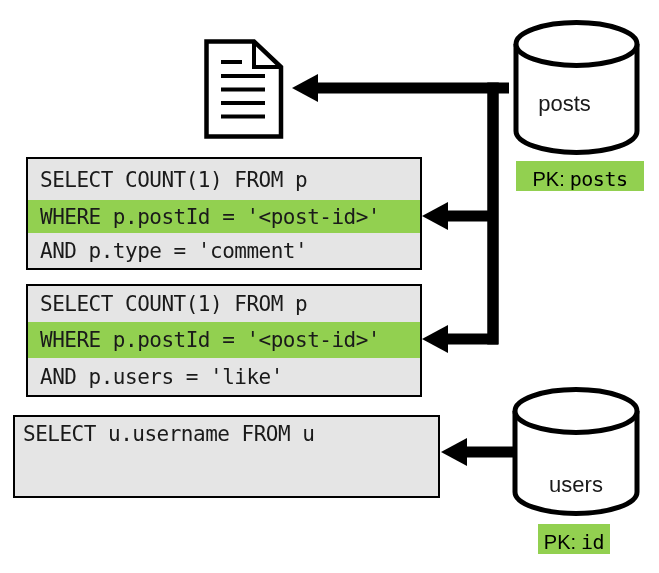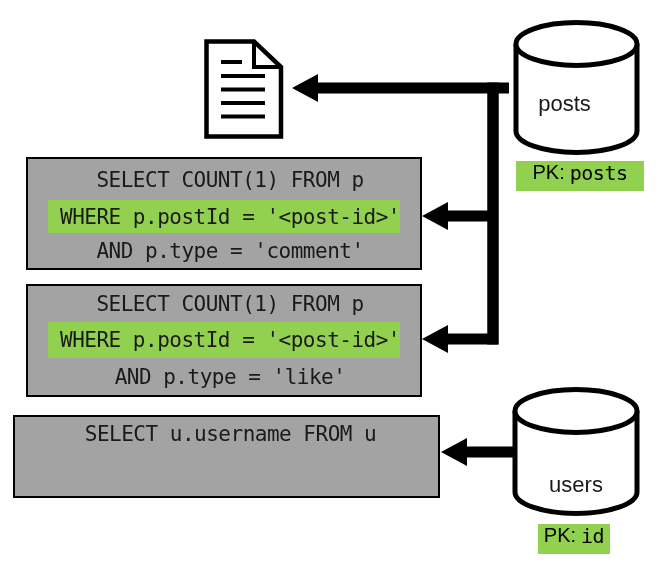--- a/index.html
+++ b/index.html
@@ -11,46 +11,45 @@
     font-family:"Liberation Sans", sans-serif;
     --hl:#92d050;
     --ink:#000000;
   }
   .layer { position:absolute; left:0; top:0; }
 
   
   .qbox {
     position:absolute;
     box-sizing:border-box;
-    background:#a3a3a3;
+    background:#e5e5e5;
     border:2px solid var(--ink);
     display:flex;
     flex-direction:column;
-    align-items:center;
   }
   .qrow {
     display:flex;
     align-items:center;
     padding-left:12px;
     font-family:"DejaVu Sans Mono", monospace;
     font-size:21px;
     color:#1a1a1a;
     white-space:pre;
     letter-spacing:-0.5px;
   }
   .qrow.hl { background:var(--hl); }
   .qbox.wide .qrow { padding-left:8px; }
 
   
   .pk {
     position:absolute;
     background:var(--hl);
     height:30px;
     display:flex;
-    align-items:flex-start;
+    align-items:flex-end;
     justify-content:center;
     color:var(--ink);
   }
   .pk-prefix {
     font-family:"Liberation Sans", sans-serif;
     font-size:20px;
     margin-right:5px;
   }
   .pk-field {
     font-family:"DejaVu Sans Mono", monospace;
@@ -138,21 +137,21 @@
 
   <div class="qbox" style="left:26px; top:157px; width:396px; height:113px;">
     <div class="qrow" style="height:41px;">SELECT COUNT(1) FROM p</div>
     <div class="qrow hl" style="height:33px;">WHERE p.postId = '&lt;post-id&gt;'</div>
     <div class="qrow" style="height:35px;">AND p.type = 'comment'</div>
   </div>
 
   <div class="qbox" style="left:26px; top:284px; width:396px; height:113px;">
     <div class="qrow" style="height:36px;">SELECT COUNT(1) FROM p</div>
     <div class="qrow hl" style="height:36px;">WHERE p.postId = '&lt;post-id&gt;'</div>
-    <div class="qrow" style="height:37px;">AND p.type = 'like'</div>
+    <div class="qrow" style="height:37px;">AND p.users = 'like'</div>
   </div>
 
   <div class="qbox wide" style="left:13px; top:415px; width:427px; height:83px;">
     <div class="qrow" style="height:34px;">SELECT u.username FROM u</div>
     <div class="qrow" style="height:10px;"></div>
   </div>
 
 </div>
 
 </body></html>

